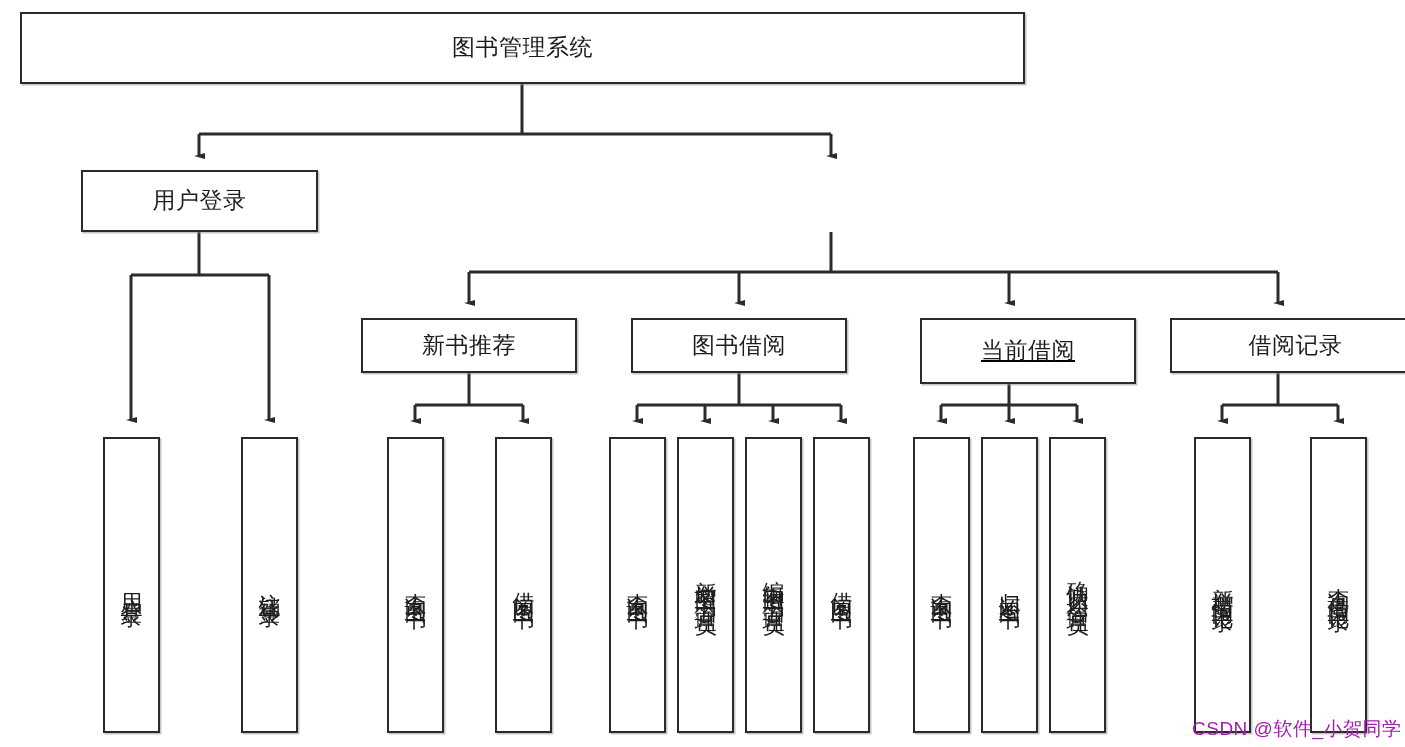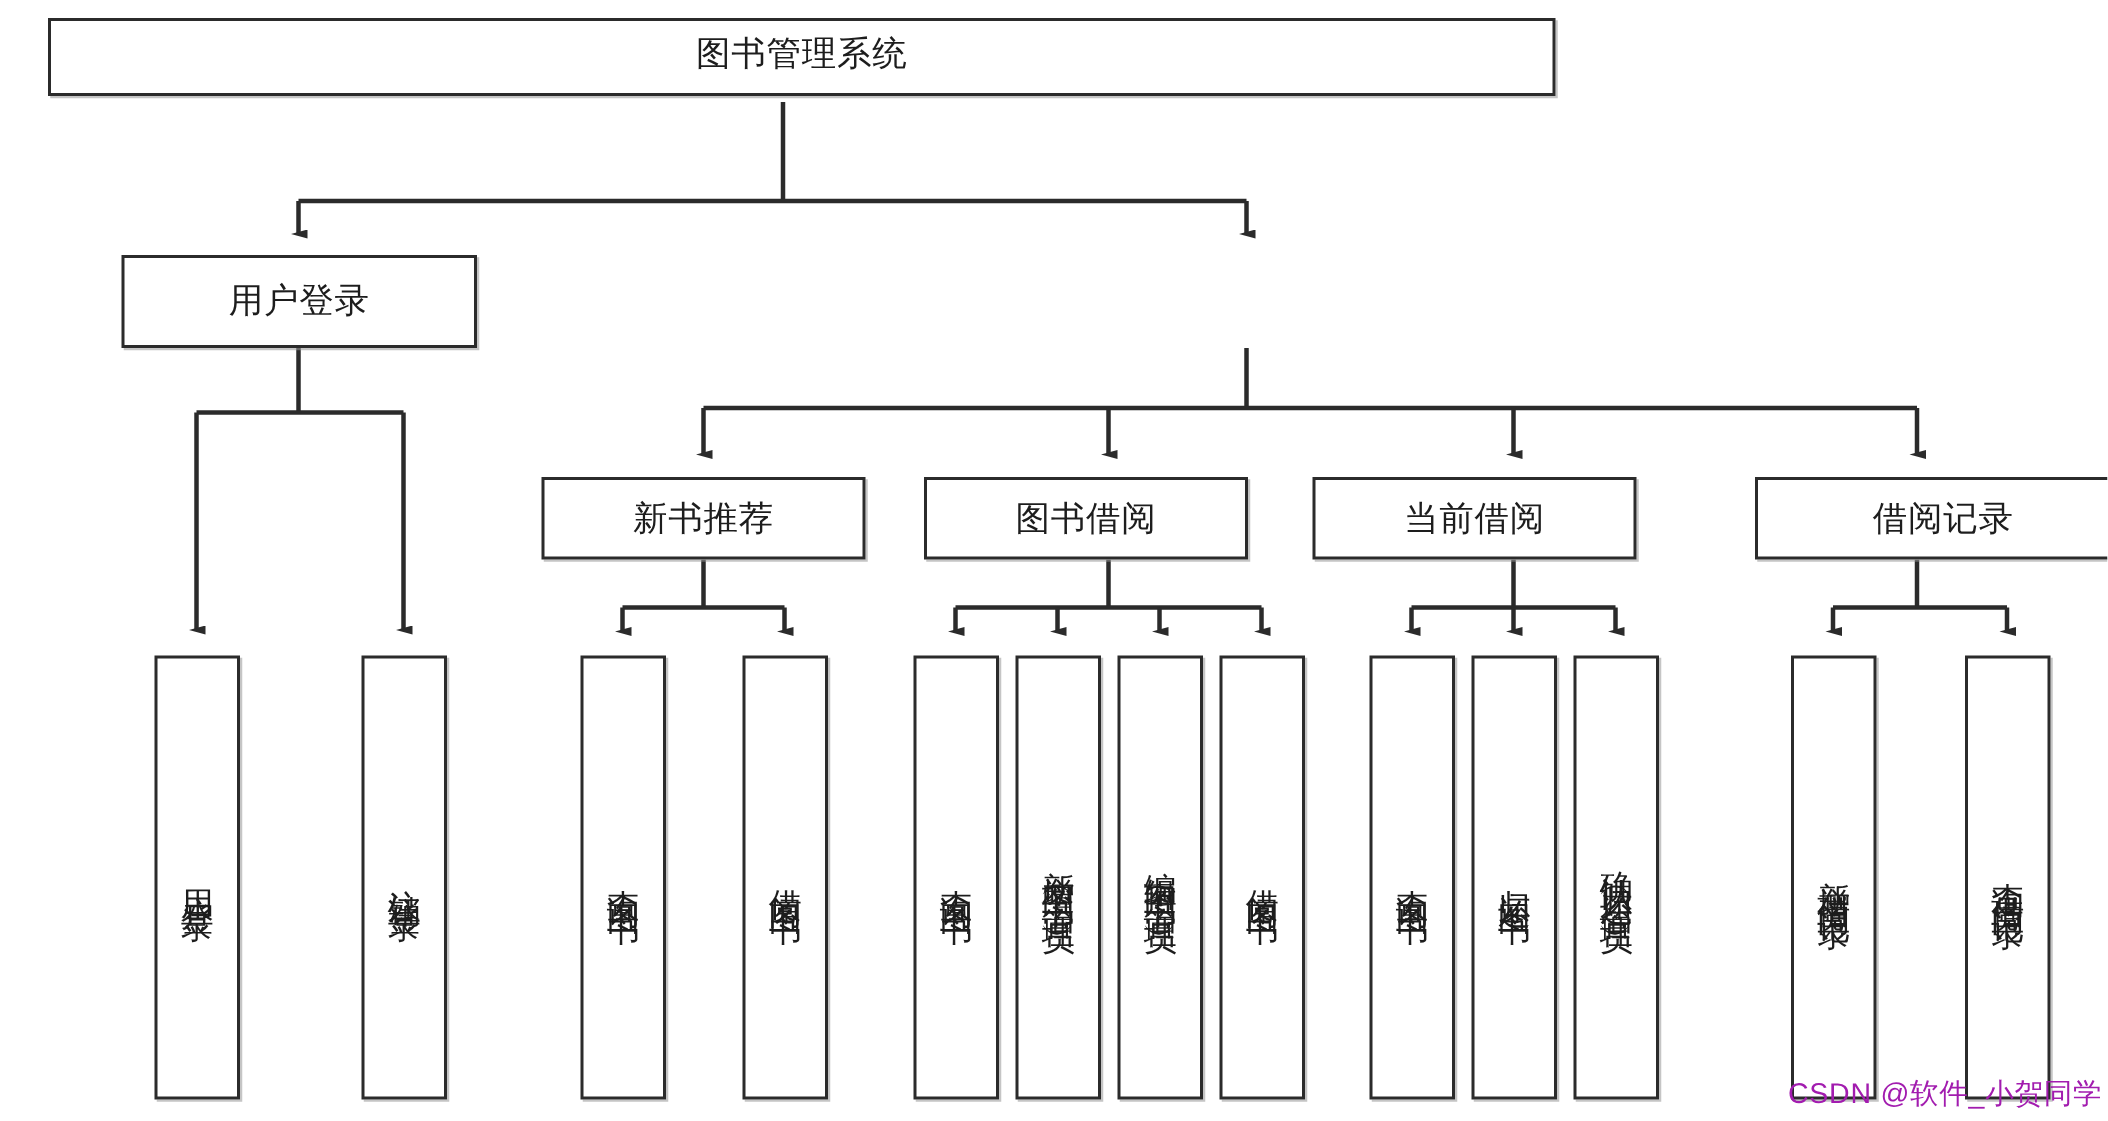--- a/index.html
+++ b/index.html
@@ -111,38 +111,38 @@
       <path d="M 1009,405 L 1009,421" marker-end="url(#arrowhead)"></path>
       <path d="M 1077,405 L 1077,421" marker-end="url(#arrowhead)"></path>
 
       <path d="M 1278,373 L 1278,405"></path>
       <path d="M 1222,405 L 1338,405"></path>
       <path d="M 1222,405 L 1222,421" marker-end="url(#arrowhead)"></path>
       <path d="M 1338,405 L 1338,421" marker-end="url(#arrowhead)"></path>
     </g>
   </svg>
 
-  <div class="node horiz" style="left:32px; top:12px; width:1005px; height:52px;font-family:Liberation Mono, monospace;">
+  <div class="node horiz" style="left:20px; top:12px; width:1005px; height:72px;">
     <span class="lbl">图书管理系统</span>
   </div>
 
   <div class="node horiz" style="left:81px; top:170px; width:237px; height:62px;">
     <span class="lbl">用户登录</span>
   </div>
 
 
   <div class="node horiz" style="left:361px; top:318px; width:216px; height:55px;">
     <span class="lbl">新书推荐</span>
   </div>
 
-  <div class="node horiz" style="left:616px; top:318px; width:216px; height:55px;">
+  <div class="node horiz" style="left:631px; top:318px; width:216px; height:55px;">
     <span class="lbl">图书借阅</span>
   </div>
 
-  <div class="node horiz" style="left:875px; top:318px; width:216px; height:55px;">
+  <div class="node horiz" style="left:920px; top:318px; width:216px; height:66px;text-decoration:underline;">
     <span class="lbl">当前借阅</span>
   </div>
 
   <div class="node horiz" style="left:1170px; top:318px; width:251px; height:55px;">
     <span class="lbl">借阅记录</span>
   </div>
 
   <div class="node vert" style="left:103px; top:437px; width:57px; height:296px;">
     <span class="lbl">用户登录</span>
   </div>

